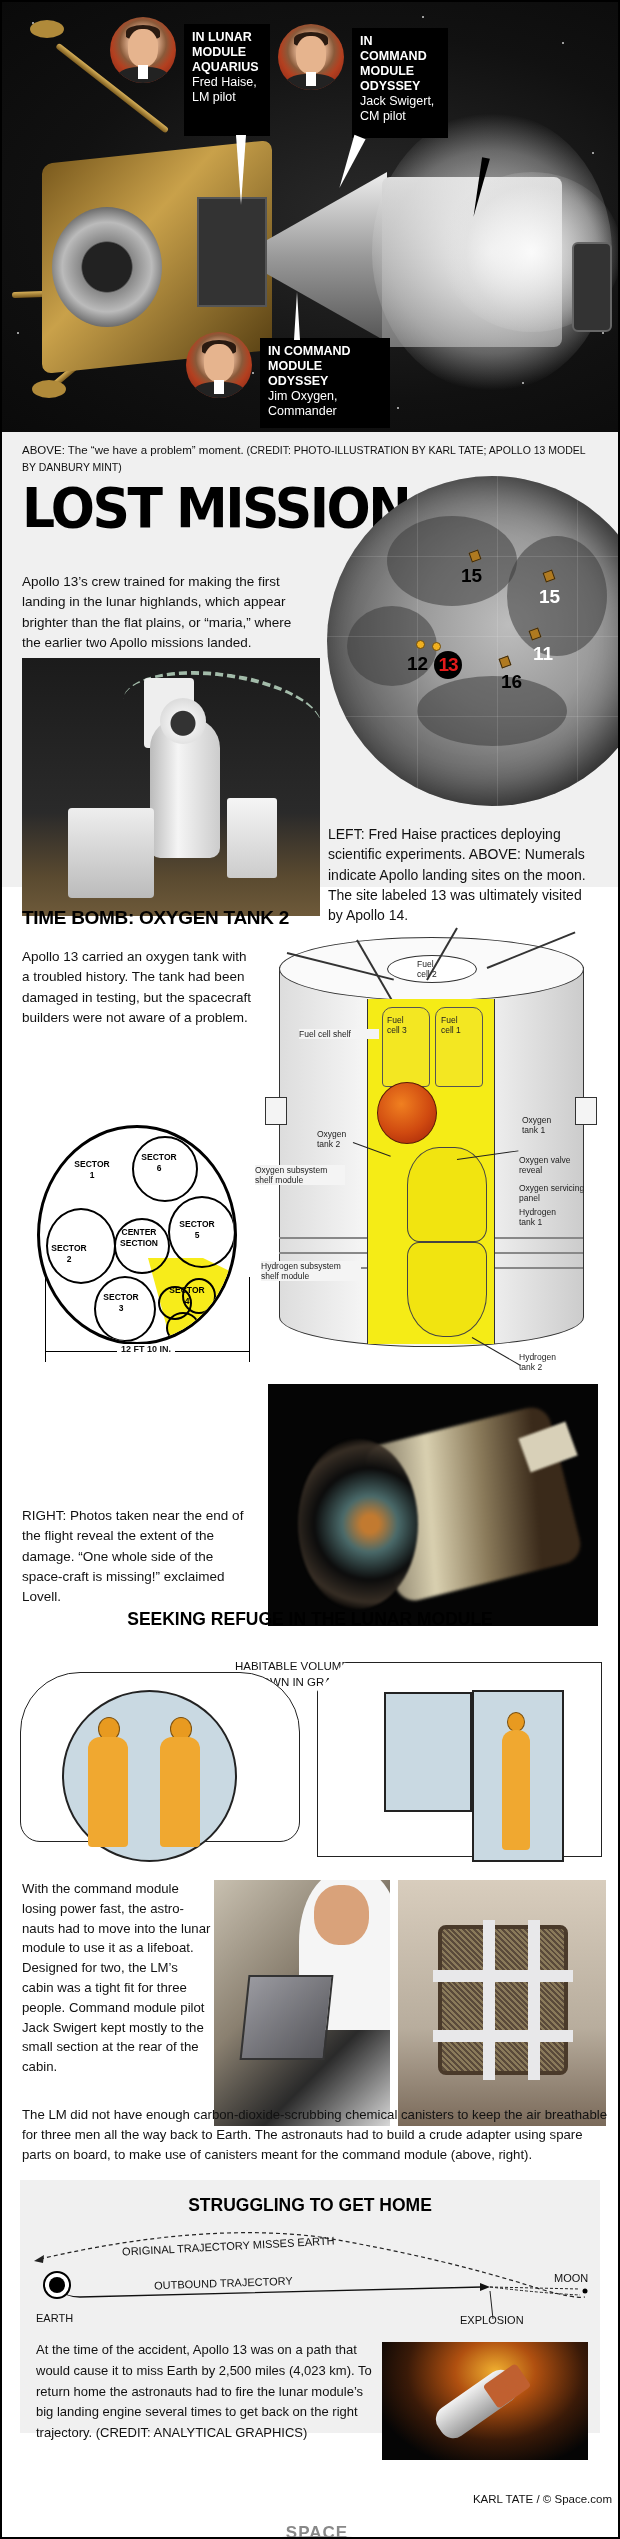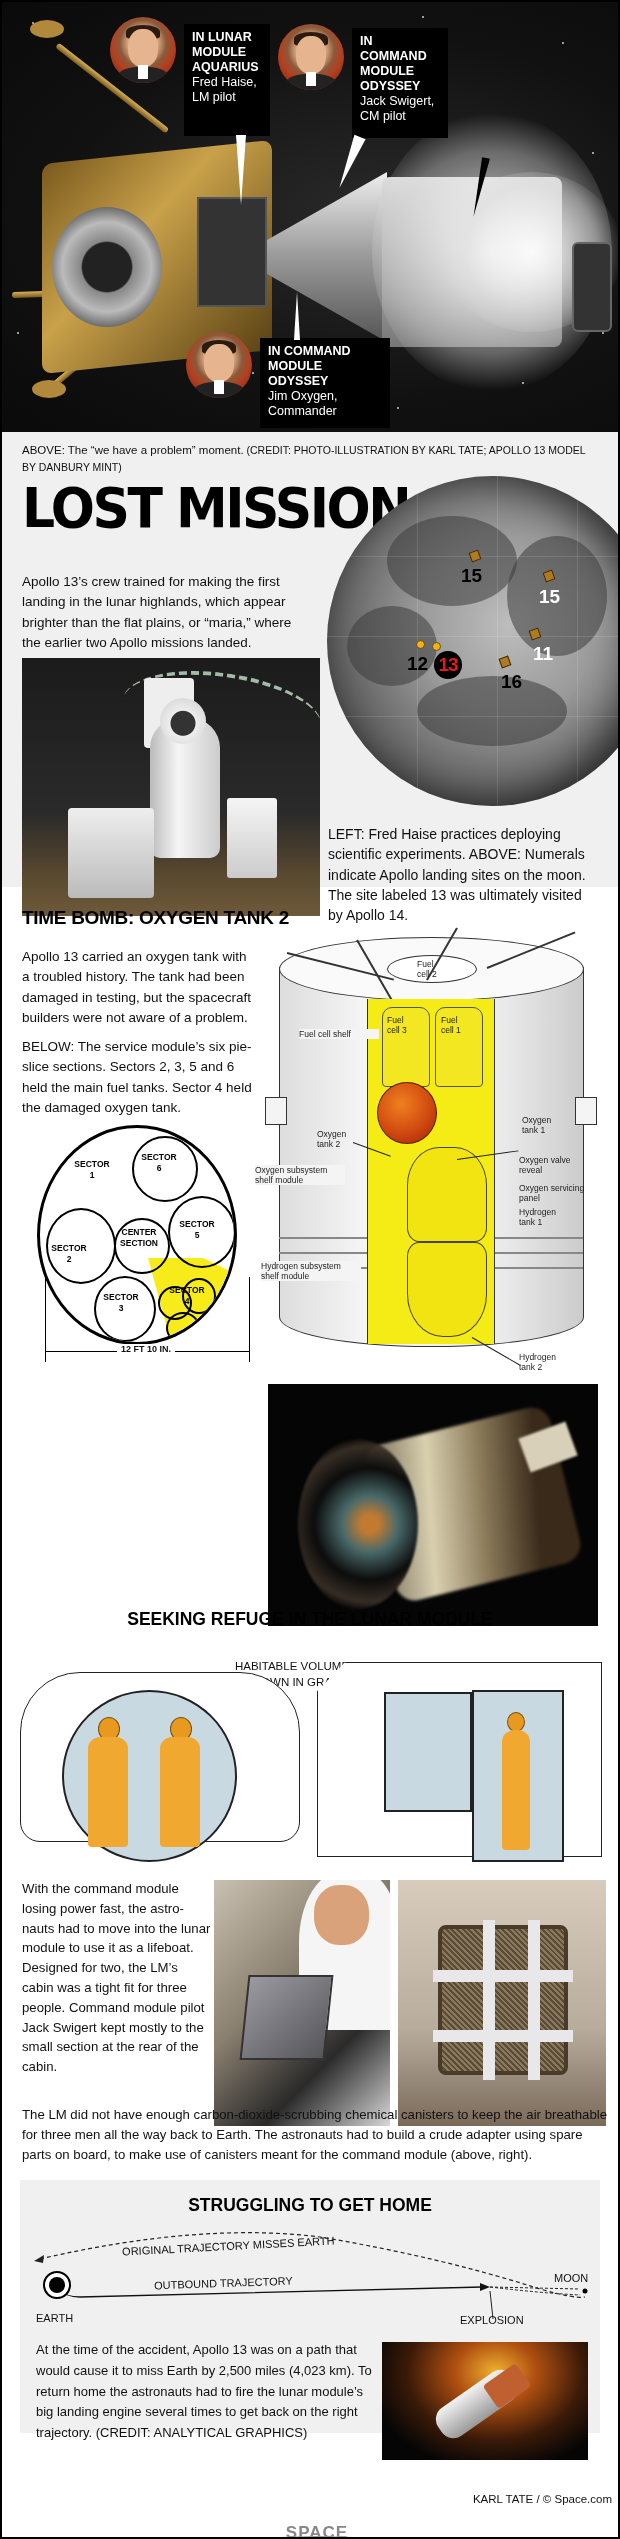--- a/index.html
+++ b/index.html
@@ -248,21 +248,20 @@
     <div class="suit-pack"></div>
     <div class="suit-body"></div>
     <div class="suit-helmet"></div>
     <div class="equip-l"></div>
     <div class="equip-r"></div>
   </div>
   <p class="moon-caption">LEFT:  Fred Haise practices deploying scientific experiments. ABOVE: Numerals indicate Apollo landing sites on the moon. The site labeled 13 was ultimately visited by Apollo 14.</p>
 
   <h3 class="section-h" style="left:20px;top:905px">TIME BOMB: OXYGEN TANK 2</h3>
   <p class="body-text" style="left:20px;top:945px;width:232px">Apollo 13 carried an oxygen tank with a troubled history. The tank had been damaged in testing, but the spacecraft builders were not aware of a problem.</p>
-  <p class="body-text" style="left:20px;top:1035px;width:232px">BELOW: The service module’s six pie-slice sections. Sectors 2, 3, 5 and 6 held the main fuel tanks. Sector 4 held the damaged oxygen tank.</p>
 
   <div class="sm-diagram">
     <div class="sm-cyl"></div>
     <div class="sm-top"></div>
     <div class="sm-hole"></div>
     <div class="strut" style="left:100px;top:32px;width:70px;transform:rotate(60deg)"></div>
     <div class="strut" style="left:200px;top:20px;width:60px;transform:rotate(120deg)"></div>
     <div class="strut" style="left:30px;top:45px;width:110px;transform:rotate(14deg)"></div>
     <div class="strut" style="left:230px;top:60px;width:95px;transform:rotate(-22deg)"></div>
     <div class="band" style="top:330px;width:88px"></div>
@@ -315,20 +314,21 @@
     <div class="sec-label" style="left:102px;top:120px;width:40px">CENTER SECTION</div>
     <div class="sec-label" style="left:160px;top:112px;width:40px">SECTOR 5</div>
     <div class="sec-label" style="left:84px;top:185px;width:40px">SECTOR 3</div>
     <div class="sec-label" style="left:150px;top:178px;width:40px">SECTOR 4</div>
     <div class="sec-tick" style="left:28px"></div>
     <div class="sec-tick" style="left:232px"></div>
     <div class="sec-dim"></div>
     <div class="sec-dimtxt">12 FT 10 IN.</div>
   </div>
 
+  <p class="body-text" style="left:20px;top:1504px;width:235px">RIGHT:  Photos taken near the end of the flight reveal the extent of the damage. “One whole side of the space-craft is missing!” exclaimed Lovell.</p>
 
   <div class="photo-damage">
     <div class="dmg-body"></div>
     <div class="dmg-dish"></div>
     <div class="dmg-box"></div>
   </div>
 
   <h3 class="refuge-h">SEEKING REFUGE IN THE LUNAR MODULE</h3>
   <p class="hab-label">HABITABLE VOLUME SHOWN IN GRAY</p>
 

